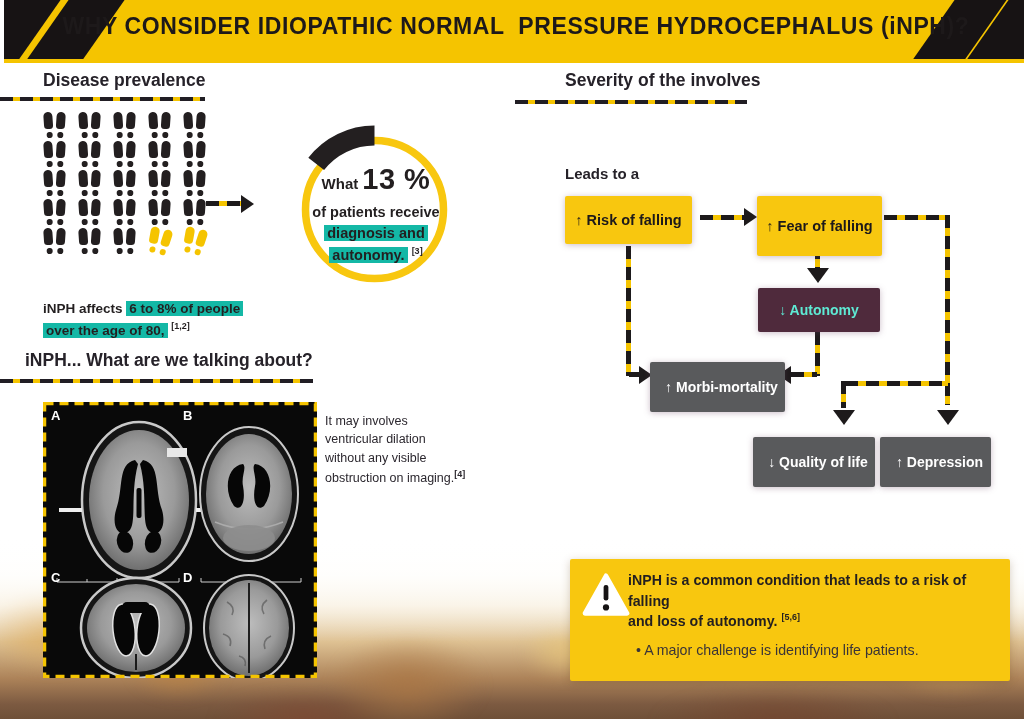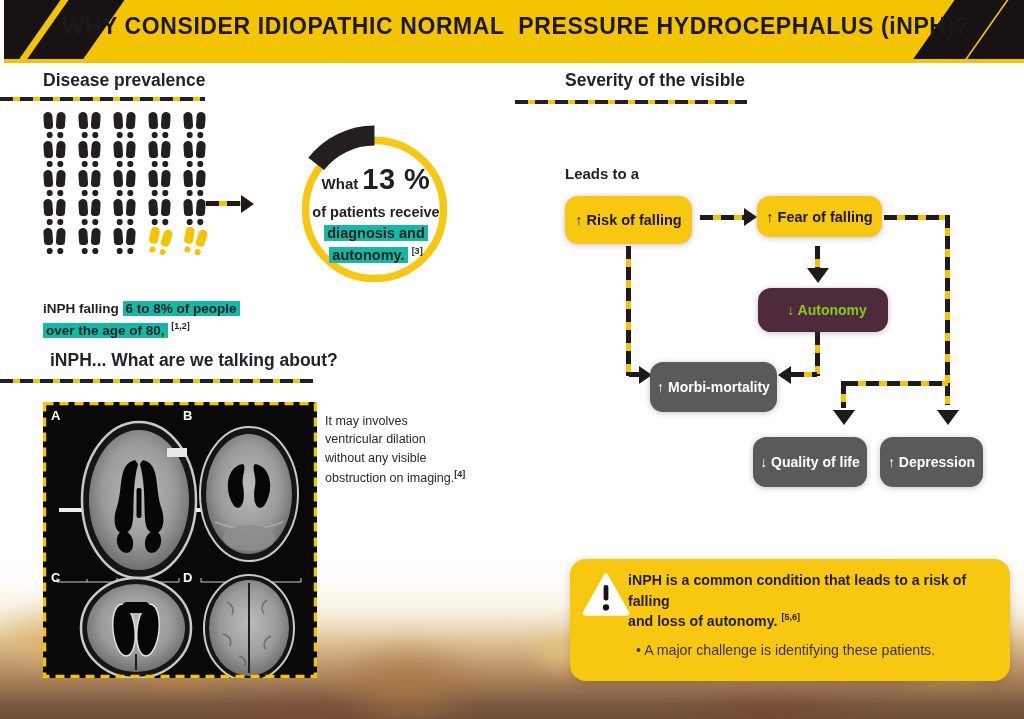--- a/index.html
+++ b/index.html
@@ -47,29 +47,29 @@
   .donut-svg{position:absolute;left:287px;top:122px;}
   .donut-text{position:absolute;left:298px;top:158px;width:156px;text-align:center;font-weight:700;font-size:14.5px;line-height:1.5;}
   .donut-text .only{font-size:15px;font-weight:700;}
   .donut-text .big{font-size:29px;font-weight:800;letter-spacing:.5px;}
 
   
   .mri{position:absolute;left:43px;top:402px;z-index:2;}
   .mri-caption{position:absolute;left:325px;top:399px;width:142px;font-size:12.5px;line-height:1.5;color:#2b272e;}
 
   
-  .node{position:absolute;border-radius:13px;display:flex;align-items:center;justify-content:center;
+  .node{position:absolute;border-radius:2px;display:flex;align-items:center;justify-content:center;
     font-weight:800;box-shadow:0 1px 6px rgba(110,70,100,.35);}
   .node.yellow{background:#F8C70F;color:#1d191a;font-size:14.5px;}
-  .node.plum{background:#4F2A3C;color:#84cc16;font-size:14px;padding-left:8px;}
-  .node.gray{background:#595A5C;color:#fff;font-size:14px;}
+  .node.plum{background:#4F2A3C;color:#5eead4;font-size:14px;}
+  .node.gray{background:#595A5C;color:#fff;font-size:14px;padding-left:8px;}
   .leads{position:absolute;left:565px;top:165px;font-size:15px;font-weight:600;color:#262229;}
 
   
-  .callout{position:absolute;left:570px;top:559px;width:440px;height:122px;background:#F8C70F;border-radius:16px;z-index:2;
+  .callout{position:absolute;left:570px;top:559px;width:440px;height:122px;background:#F8C70F;border-radius:2px;z-index:2;
     box-shadow:0 2px 8px rgba(90,60,20,.25);}
   .callout-icon{position:absolute;left:12px;top:14px;}
   .callout-text{position:absolute;left:58px;top:11px;width:372px;font-size:14.2px;line-height:1.45;}
   .ct-bold{font-weight:800;}
   .ct-bullet{margin-top:8px;padding-left:8px;font-weight:400;color:#3a3438;}
   .ct-quote{font-weight:800;}
 
   
   .photo{position:absolute;left:0;top:535px;width:1024px;height:184px;z-index:0;
     background:linear-gradient(180deg,#ffffff 0%, rgba(252,248,238,.95) 18%, rgba(240,222,185,.6) 38%,
@@ -207,36 +207,36 @@
       <div class="pair yellow">
         <span class="foot"></span>
         <span class="foot"></span>
       </div>
     </div>
 
   <div class="hline" style="left:206px;top:201px;width:36px;"></div>
   <div class="ah right" style="left:241px;top:194.5px;"></div>
 
   <p class="prev-caption">
-    <span>iNPH falling </span><mark>6 to 8% of people</mark><br>
+    <span>iNPH affects </span><mark>6 to 8% of people</mark><br>
     <mark>over the age of 80,</mark> <sup class="ref">[1,2]</sup>
   </p>
 
   <svg class="donut-svg" width="176" height="176" viewBox="0 0 176 176">
     <circle cx="87.5" cy="87.5" r="69" fill="none" stroke="#F8C70F" stroke-width="7.5"></circle>
     <path d="M 87.5 13.5 A 74 74 0 0 0 29.2 41.9" fill="none" stroke="#231f20" stroke-width="20"></path>
   </svg>
   <div class="donut-text">
     <div><span class="only">What</span> <span class="big">13 %</span></div>
     <div>of patients receive</div>
     <div><mark>diagnosis and</mark></div>
     <div><mark>autonomy.</mark> <sup class="ref">[3]</sup></div>
   </div>
 
-  <div class="sec-head" style="left:50px;top:350px;">iNPH... What are we talking about?</div>
+  <div class="sec-head" style="left:25px;top:350px;">iNPH... What are we talking about?</div>
   <div class="divider" style="left:0;top:379px;width:313px;"></div>
 
   <svg class="mri" width="274" height="276" viewBox="0 0 274 276">
     <defs>
       <radialGradient id="gb" cx="50%" cy="45%" r="65%">
         <stop offset="0%" stop-color="#bdbdbd"></stop>
           <stop offset="55%" stop-color="#9a9a9a"></stop>
         <stop offset="85%" stop-color="#6f6f6f"></stop>
           <stop offset="100%" stop-color="#3c3c3c"></stop>
       </radialGradient>
@@ -304,21 +304,21 @@
     <text x="140" y="18" fill="#fff" font-size="13" font-weight="bold">B</text>
     <text x="8" y="180" fill="#fff" font-size="13" font-weight="bold">C</text>
     <text x="140" y="180" fill="#fff" font-size="13" font-weight="bold">D</text>
     <rect x="1.5" y="1.5" width="271" height="273" fill="none" stroke="#F5C400" stroke-width="3.5" stroke-dasharray="9 6"></rect>
   </svg>
 
   <p class="mri-caption">
     <span>It may involves ventricular dilation without any visible obstruction on imaging.</span><sup class="ref">[4]</sup>
   </p>
 
-  <div class="sec-head" style="left:565px;top:70px;">Severity of the visible</div>
+  <div class="sec-head" style="left:565px;top:70px;">Severity of the involves</div>
   <div class="divider" style="left:515px;top:100px;width:232px;"></div>
   <div class="leads">Leads to a</div>
 
   <div class="hline" style="left:700px;top:215px;width:44px;"></div>
   <div class="ah right" style="left:744px;top:208px;"></div>
 
   <div class="vline" style="left:815px;top:246px;height:22px;"></div>
   <div class="ah down" style="left:807px;top:268px;"></div>
 
   <div class="vline" style="left:815px;top:332px;height:44px;"></div>
@@ -331,32 +331,32 @@
 
   <div class="hline" style="left:884px;top:215px;width:64px;"></div>
   <div class="vline" style="left:945px;top:215px;height:190px;"></div>
   <div class="ah down" style="left:936.5px;top:410px;"></div>
 
   <div class="hline" style="left:845px;top:381px;width:103px;"></div>
   <div class="vline" style="left:841px;top:381px;height:27px;"></div>
   <div class="ah down" style="left:832.5px;top:410px;"></div>
 
   <div class="node yellow" style="left:565px;top:196px;width:127px;height:48px;">↑ Risk of falling</div>
-  <div class="node yellow" style="left:757px;top:196px;width:125px;height:41px;">↑ Fear of falling</div>
+  <div class="node yellow" style="left:757px;top:196px;width:125px;height:60px;">↑ Fear of falling</div>
   <div class="node plum" style="left:758px;top:288px;width:122px;height:44px;">↓ Autonomy</div>
   <div class="node gray" style="left:650px;top:362px;width:127px;height:50px;">↑ Morbi-mortality</div>
   <div class="node gray" style="left:753px;top:437px;width:114px;height:50px;">↓ Quality of life</div>
   <div class="node gray" style="left:880px;top:437px;width:103px;height:50px;">↑ Depression</div>
 
   <div class="callout">
     <svg class="callout-icon" width="48" height="44" viewBox="0 0 52 48">
       <path d="M26 3 L49 44 L3 44 Z" fill="#ffffff" stroke="#ffffff" stroke-width="5" stroke-linejoin="round"></path>
       <rect x="23.4" y="13" width="5.2" height="17" rx="2.4" fill="#161314"></rect>
       <circle cx="26" cy="37.5" r="3.4" fill="#161314"></circle>
     </svg>
     <div class="callout-text">
       <div class="ct-bold">iNPH is a common condition that leads to a risk of falling</div>
       <div class="ct-bold"><span>and loss of autonomy.</span> <sup class="ref">[5,6]</sup></div>
-      <div class="ct-bullet">• A major challenge is identifying these patients.</div>
+      <div class="ct-bullet">• A major challenge is identifying life patients.</div>
     </div>
   </div>
 
 </div>
 
 </body></html>

